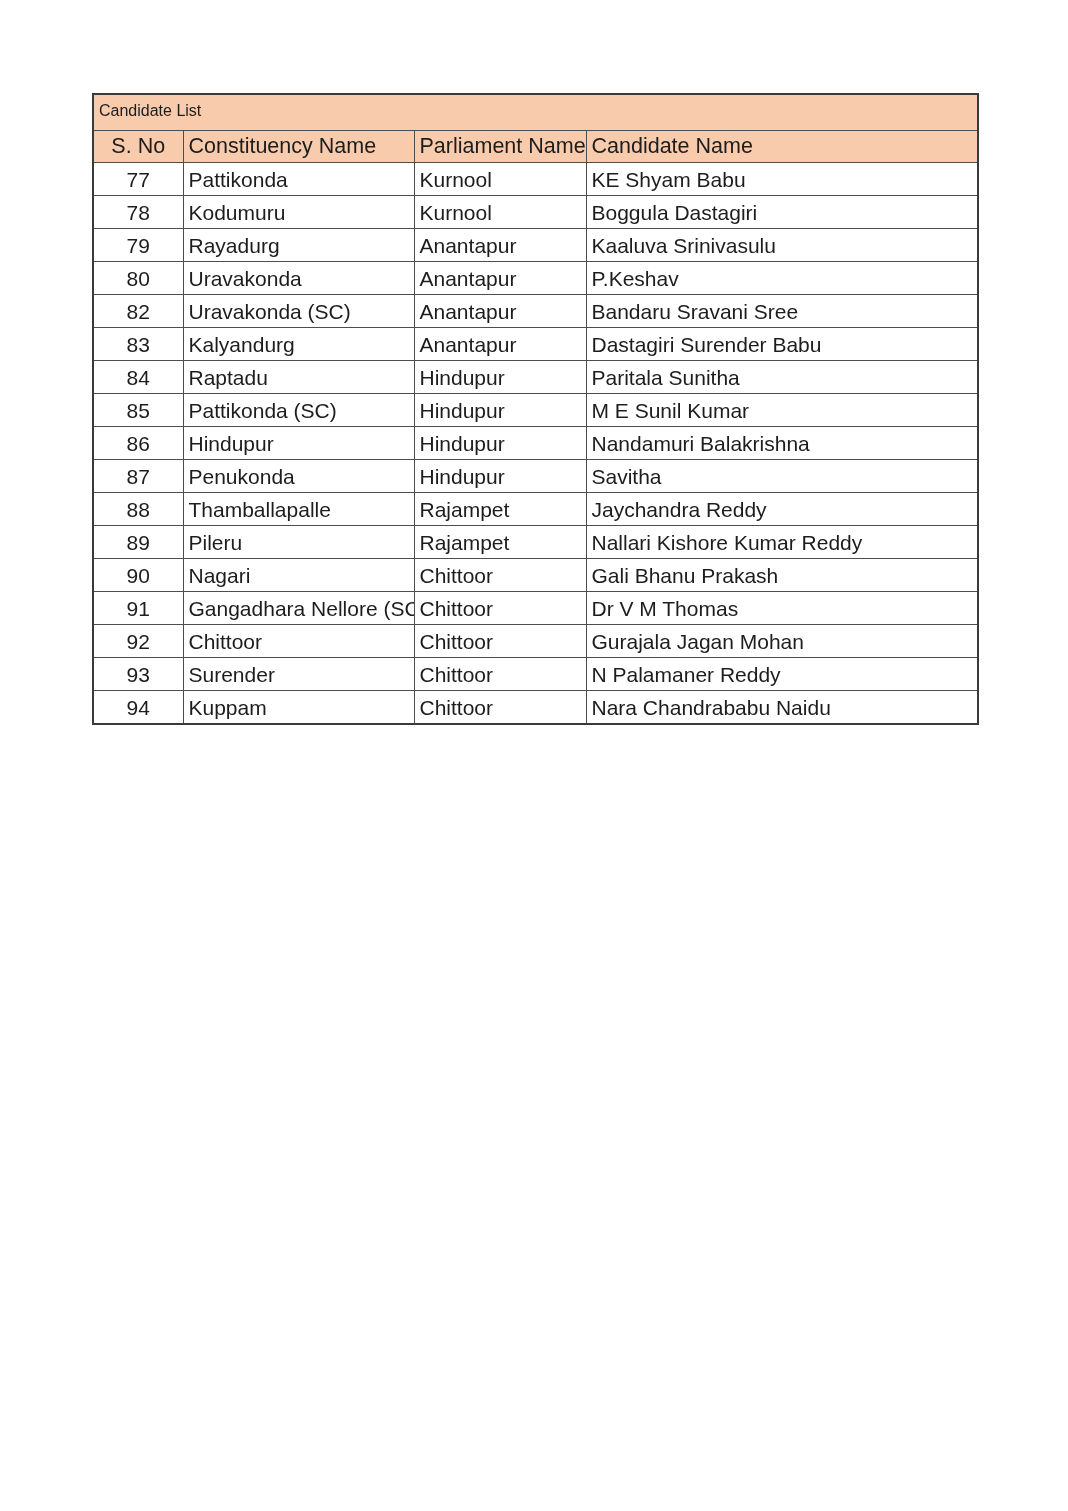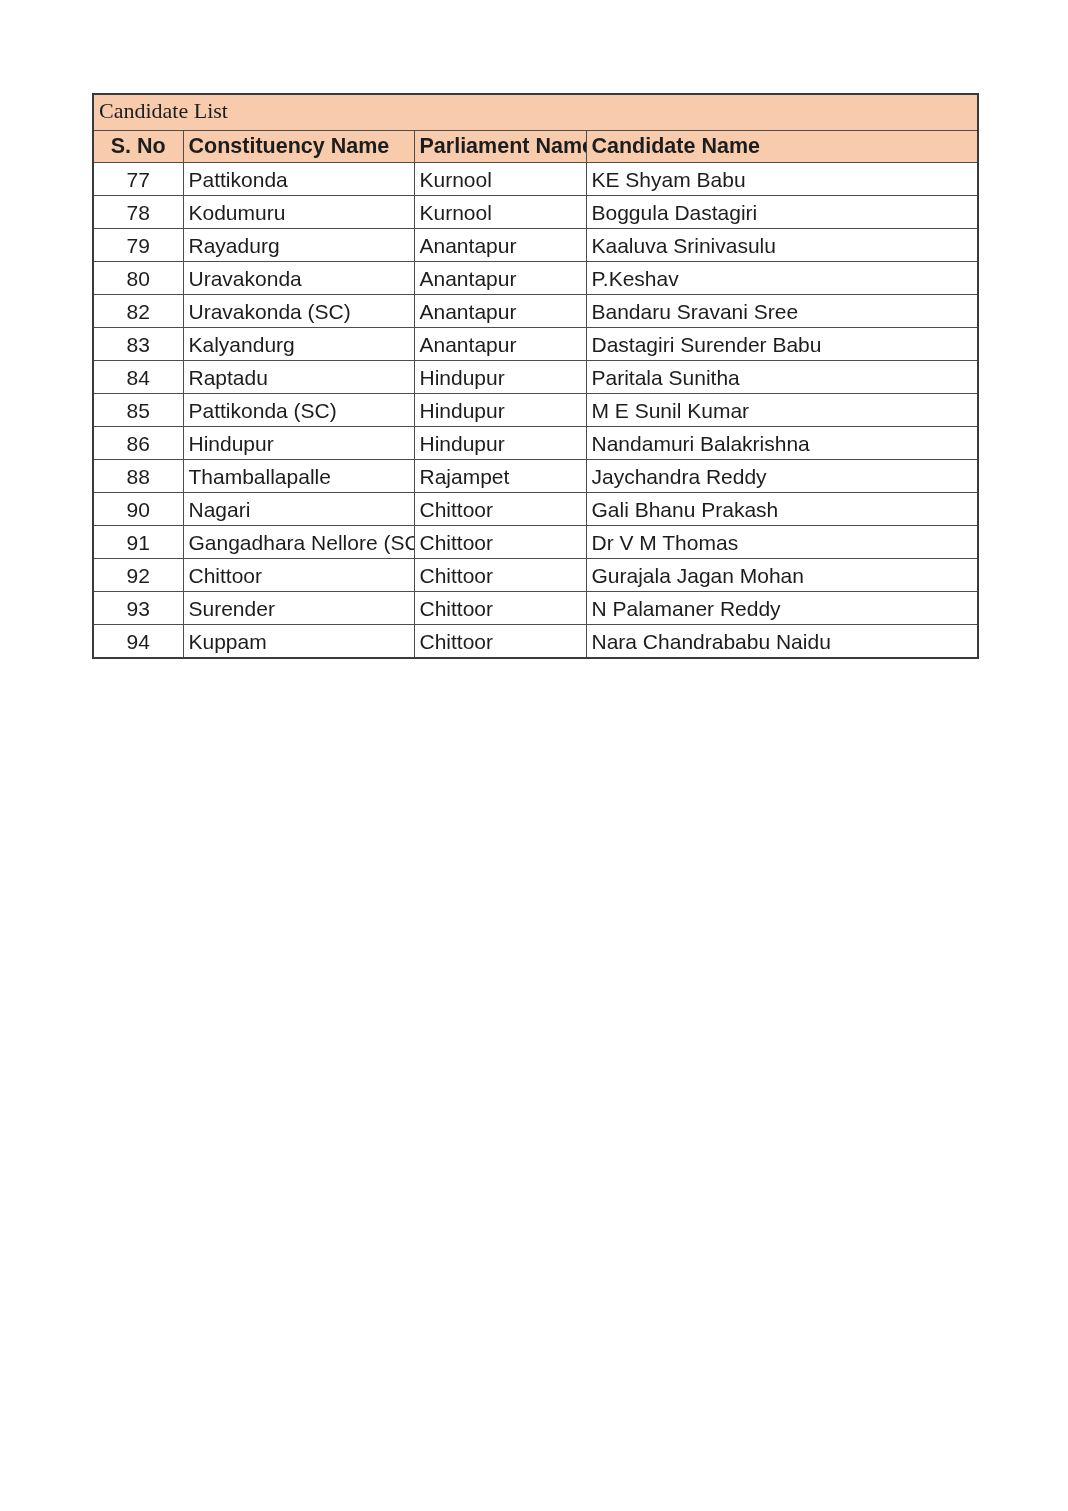--- a/index.html
+++ b/index.html
@@ -32,29 +32,28 @@
     overflow: hidden;
     vertical-align: bottom;
     font-weight: normal;
     text-align: left;
     height: 29px;
   }
   .title-cell {
     background: var(--header-fill, #F8CBAD);
     font-weight: bold;
     text-align: center;
-    font-size: 22px;
+    font-size: 16px;
     vertical-align: middle !important;
     height: 31px !important;
     padding-bottom: 4px !important;
-    font-family: Liberation Serif, serif;
   }
   .header-row th {
     background: var(--header-fill, #F8CBAD);
-    font-weight: bold;
+    font-weight: normal;
     font-size: 21.5px;
     height: 28px;
   }
   .center {
     text-align: center !important;
   }
 </style>
 </head>
 <body>
 
@@ -125,24 +124,36 @@
         <td>Hindupur</td>
         <td>M E Sunil Kumar</td>
       </tr>
       <tr>
         <td class="center">86</td>
         <td>Hindupur</td>
         <td>Hindupur</td>
         <td>Nandamuri Balakrishna</td>
       </tr>
       <tr>
+        <td class="center">87</td>
+        <td>Penukonda</td>
+        <td>Hindupur</td>
+        <td>Savitha</td>
+      </tr>
+      <tr>
         <td class="center">88</td>
         <td>Thamballapalle</td>
         <td>Rajampet</td>
         <td>Jaychandra Reddy</td>
+      </tr>
+      <tr>
+        <td class="center">89</td>
+        <td>Pileru</td>
+        <td>Rajampet</td>
+        <td>Nallari Kishore Kumar Reddy</td>
       </tr>
       <tr>
         <td class="center">90</td>
         <td>Nagari</td>
         <td>Chittoor</td>
         <td>Gali Bhanu Prakash</td>
       </tr>
       <tr>
         <td class="center">91</td>
         <td>Gangadhara Nellore (SC)</td>

